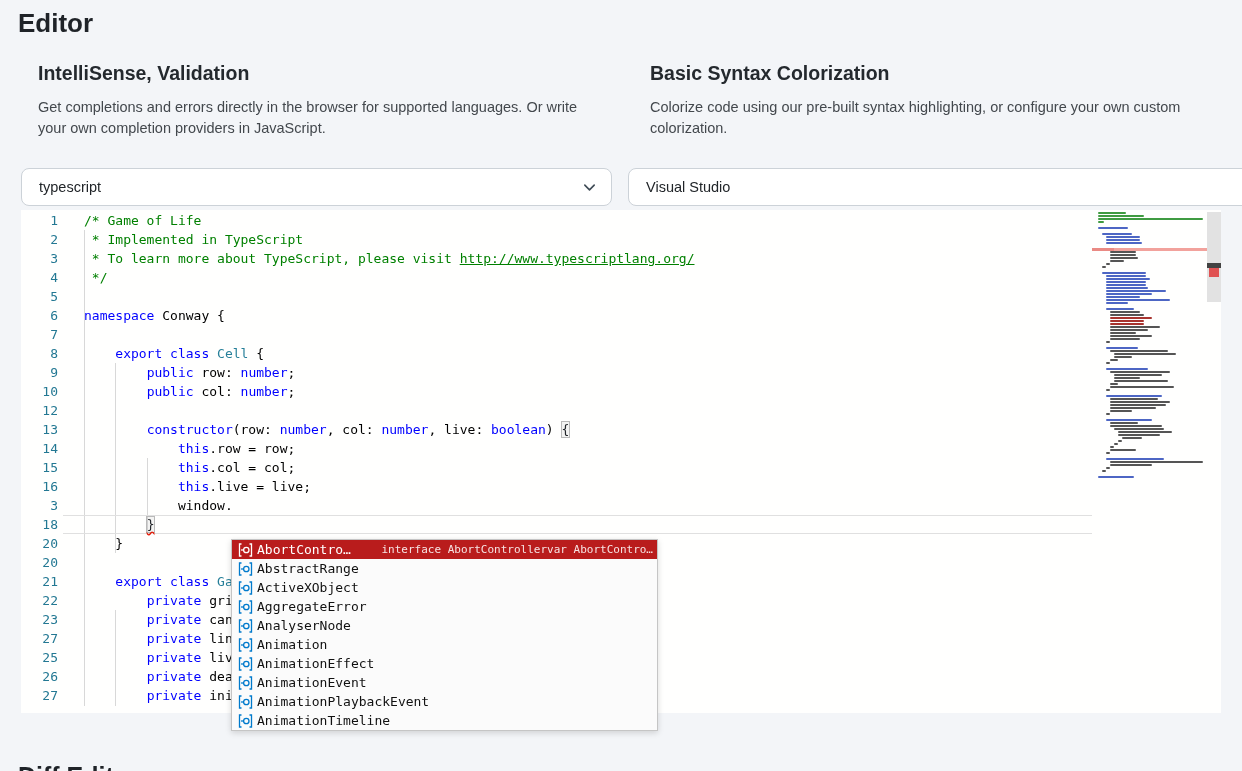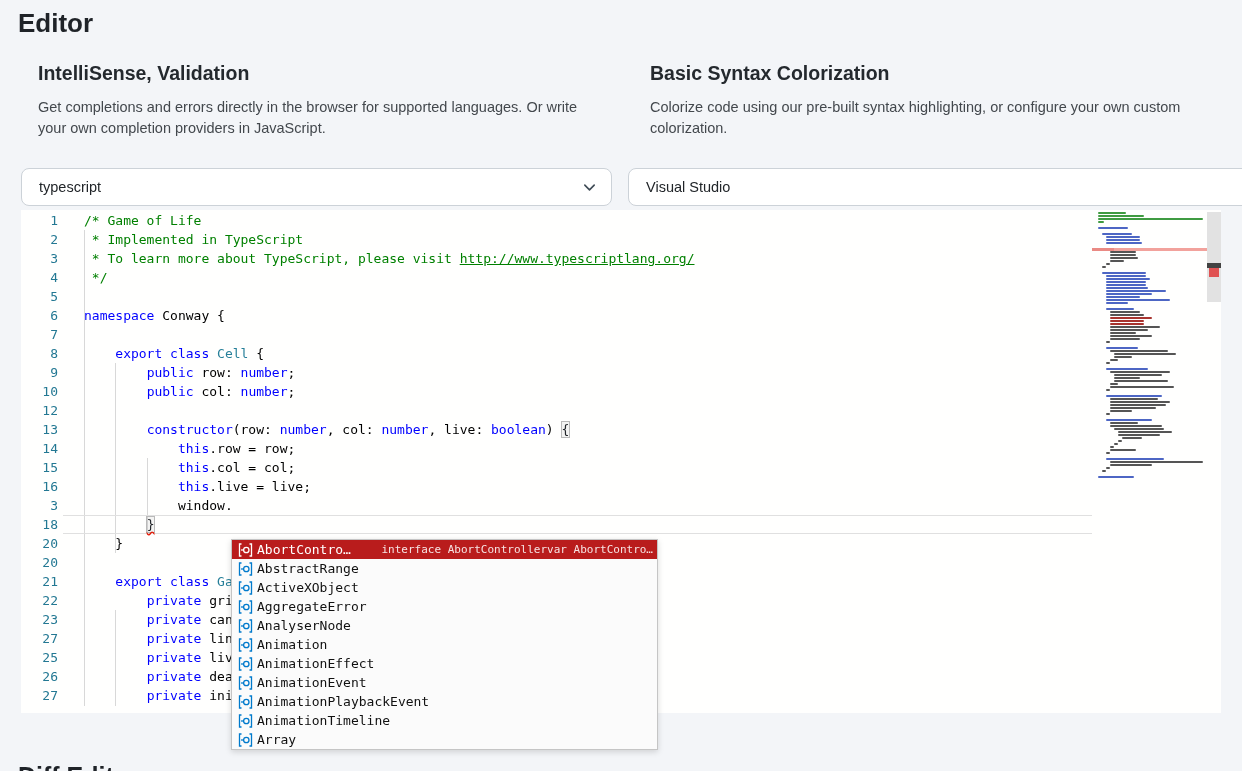--- a/index.html
+++ b/index.html
@@ -439,20 +439,15 @@
     <div class="sg-row"><svg viewBox="0 0 17 16" class="ico">
         <path d="M4.5 2 H2.5 V14 H4.5 M12.5 2 H14.5 V14 H12.5" fill="none" stroke="#007acc" stroke-width="1.3"></path>
         <circle cx="9.3" cy="8" r="2.7" fill="none" stroke="#007acc" stroke-width="1.3"></circle>
         <line x1="4" y1="8" x2="6.6" y2="8" stroke="#007acc" stroke-width="1.3"></line>
       </svg><span class="lbl">AnimationPlaybackEvent</span></div>
     <div class="sg-row"><svg viewBox="0 0 17 16" class="ico">
         <path d="M4.5 2 H2.5 V14 H4.5 M12.5 2 H14.5 V14 H12.5" fill="none" stroke="#007acc" stroke-width="1.3"></path>
         <circle cx="9.3" cy="8" r="2.7" fill="none" stroke="#007acc" stroke-width="1.3"></circle>
         <line x1="4" y1="8" x2="6.6" y2="8" stroke="#007acc" stroke-width="1.3"></line>
       </svg><span class="lbl">AnimationTimeline</span></div>
-    <div class="sg-row"><svg viewBox="0 0 17 16" class="ico">
-        <path d="M4.5 2 H2.5 V14 H4.5 M12.5 2 H14.5 V14 H12.5" fill="none" stroke="#007acc" stroke-width="1.3"></path>
-        <circle cx="9.3" cy="8" r="2.7" fill="none" stroke="#007acc" stroke-width="1.3"></circle>
-        <line x1="4" y1="8" x2="6.6" y2="8" stroke="#007acc" stroke-width="1.3"></line>
-      </svg><span class="lbl">Array</span></div>
   </div>
 
 <h2 class="partial-head">Diff Editor</h2>
 
 </body></html>

